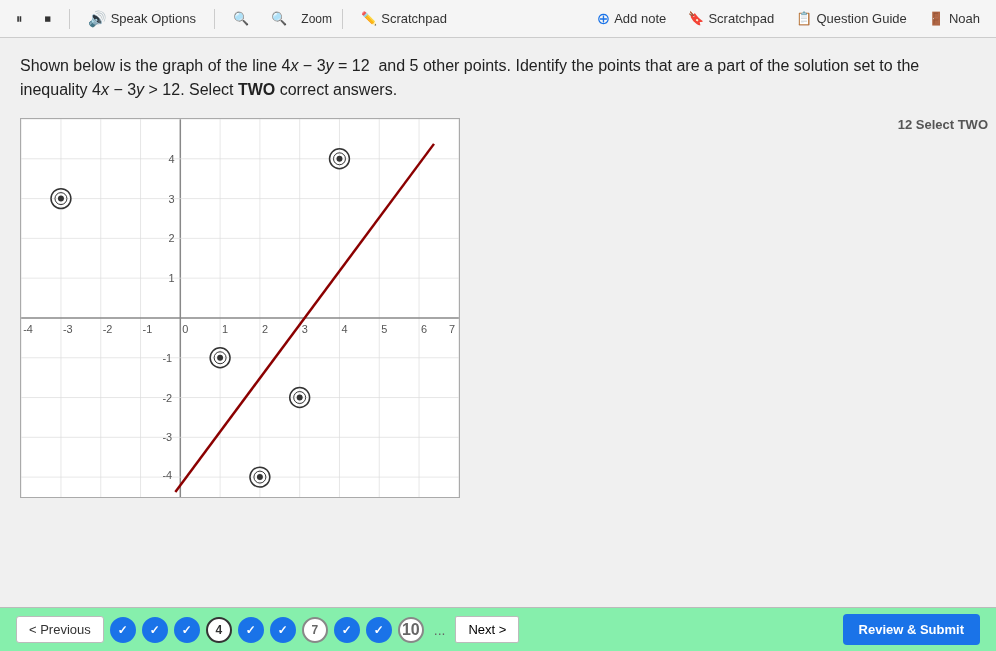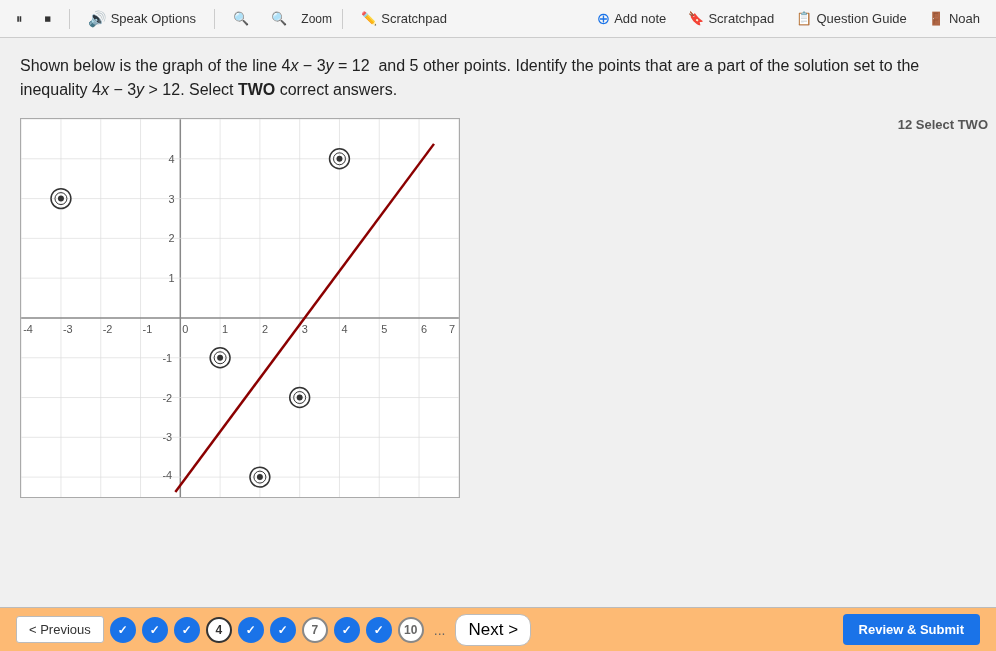--- a/index.html
+++ b/index.html
@@ -82,21 +82,21 @@
       margin-top: 4px;
     }
     
     .graph-svg {
       width: 100%;
       height: 100%;
     }
     
     
     .bottom-nav {
-      background: #fdba74;
+      background: #86efac;
       border-top: 1px solid #bbb;
       height: 44px;
       display: flex;
       align-items: center;
       padding: 0 16px;
       gap: 6px;
     }
     .nav-btn {
       display: flex;
       align-items: center;
@@ -147,22 +147,22 @@
       border-radius: 4px;
       font-size: 13px;
       font-weight: bold;
       cursor: pointer;
     }
     .next-btn {
       padding: 5px 12px;
       border: 1px solid #bbb;
       background: white;
       cursor: pointer;
-      font-size: 17px;
-      border-radius: 11px;
+      font-size: 13px;
+      border-radius: 2px;
       margin-right: 8px;
     }
     .dots {
       font-size: 14px;
       color: #666;
       margin: 0 4px;
     }
   </style>
 </head>
 <body>
@@ -331,21 +331,21 @@
     <div class="page-circle checked">
       <span style="font-size:12px;">✓</span>
     </div>
     <div class="page-circle empty" style="font-size:12px;">7</div>
     <div class="page-circle checked">
       <span style="font-size:12px;">✓</span>
     </div>
     <div class="page-circle checked">
       <span style="font-size:12px;">✓</span>
     </div>
-    <div class="page-circle empty" style="font-size:12px;">10</div>
+    <div class="page-circle empty" style="font-size:16px;">10</div>
 
     <span class="dots">...</span>
 
     <button class="next-btn">
       <span>Next &gt;</span>
     </button>
 
     <button class="review-btn">
       <span>Review &amp; Submit</span>
     </button>

